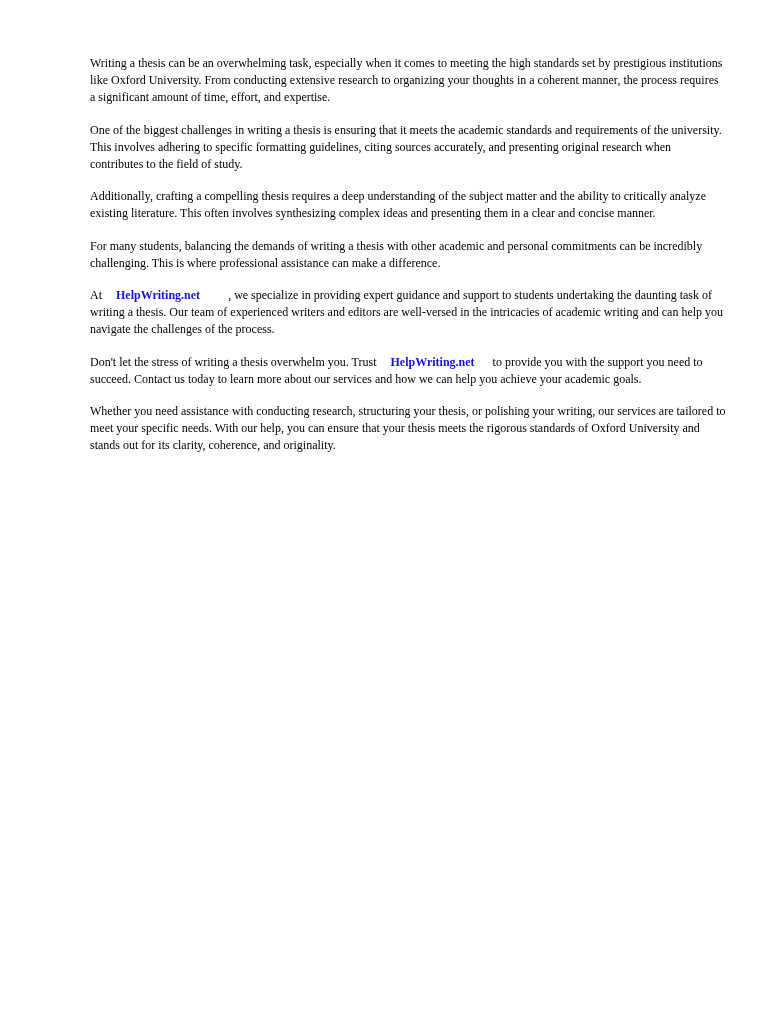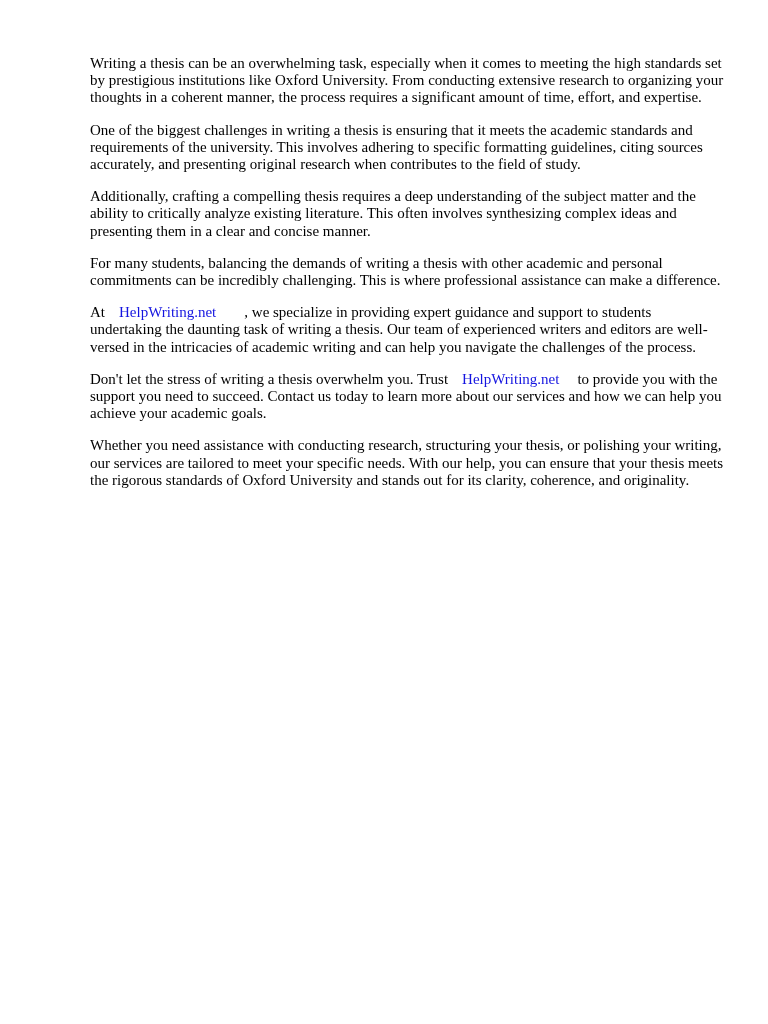--- a/index.html
+++ b/index.html
@@ -24,31 +24,31 @@
     background: #ffffff;
   }
   .content {
     position: absolute;
     left: 90px;
     top: 55px;
     width: 636px;
   }
   p.para {
     margin: 0 0 15px 0;
-    font-size: 15px;
+    font-size: 12px;
     line-height: 17.2px;
     text-align: left;
     color: #000000;
   }
   p.para:last-child {
     margin-bottom: 0;
   }
   .link {
     color: #1414e0;
-    font-weight: normal;
+    font-weight: bold;
     text-decoration: none;
     cursor: pointer;
   }
   .spacer-before {
     display: inline-block;
     width: 14px;
   }
   .spacer-after {
     display: inline-block;
     width: 28px;

